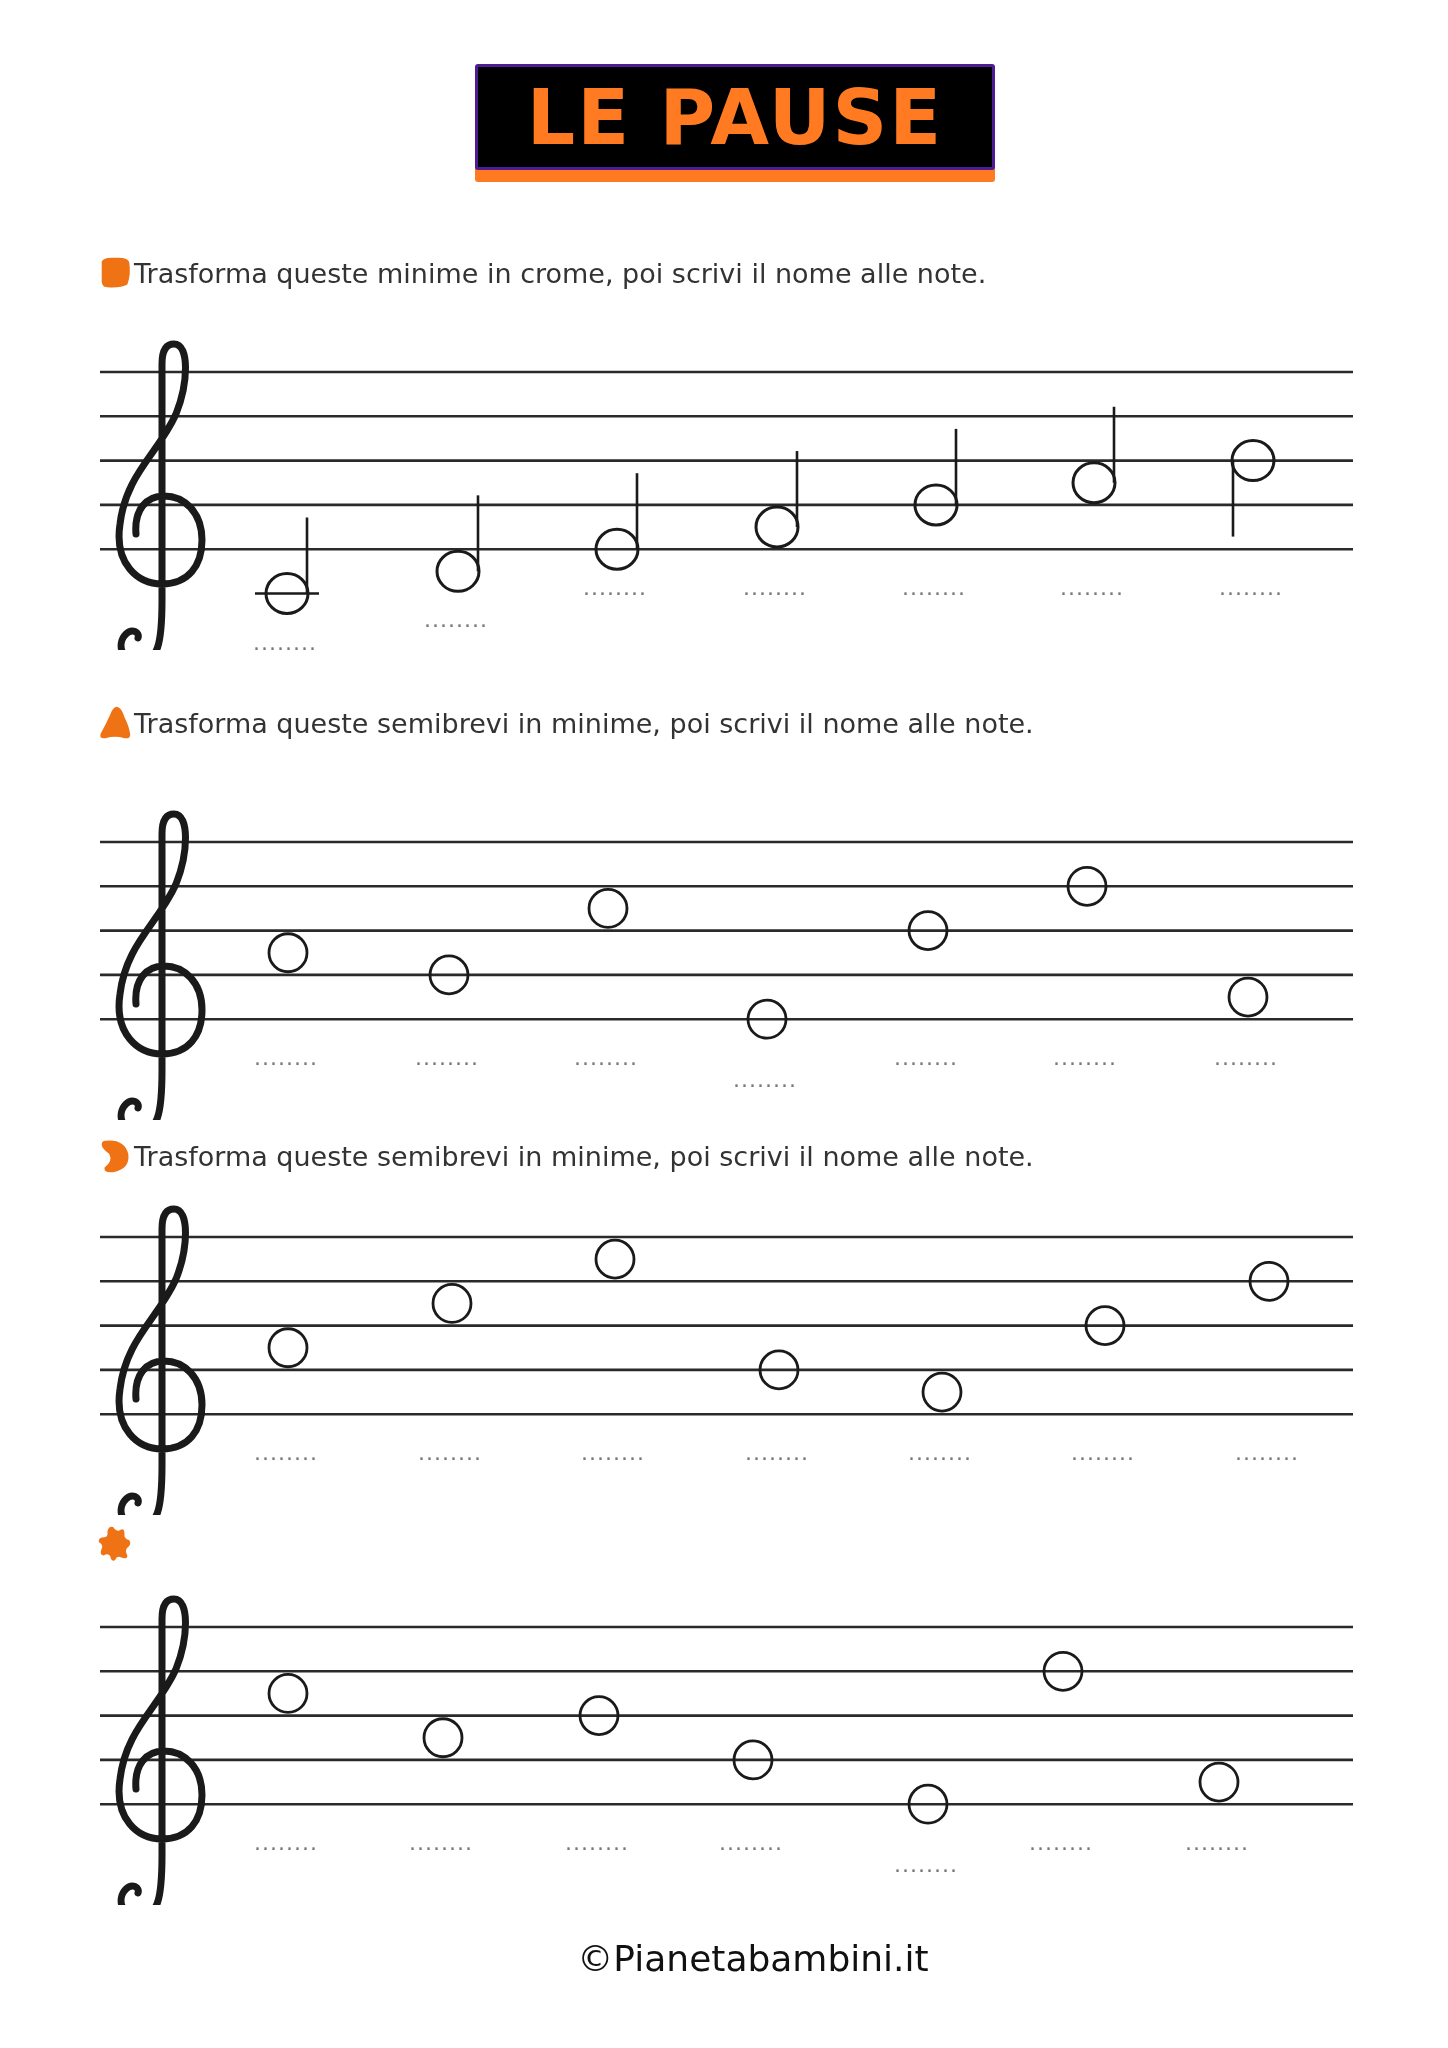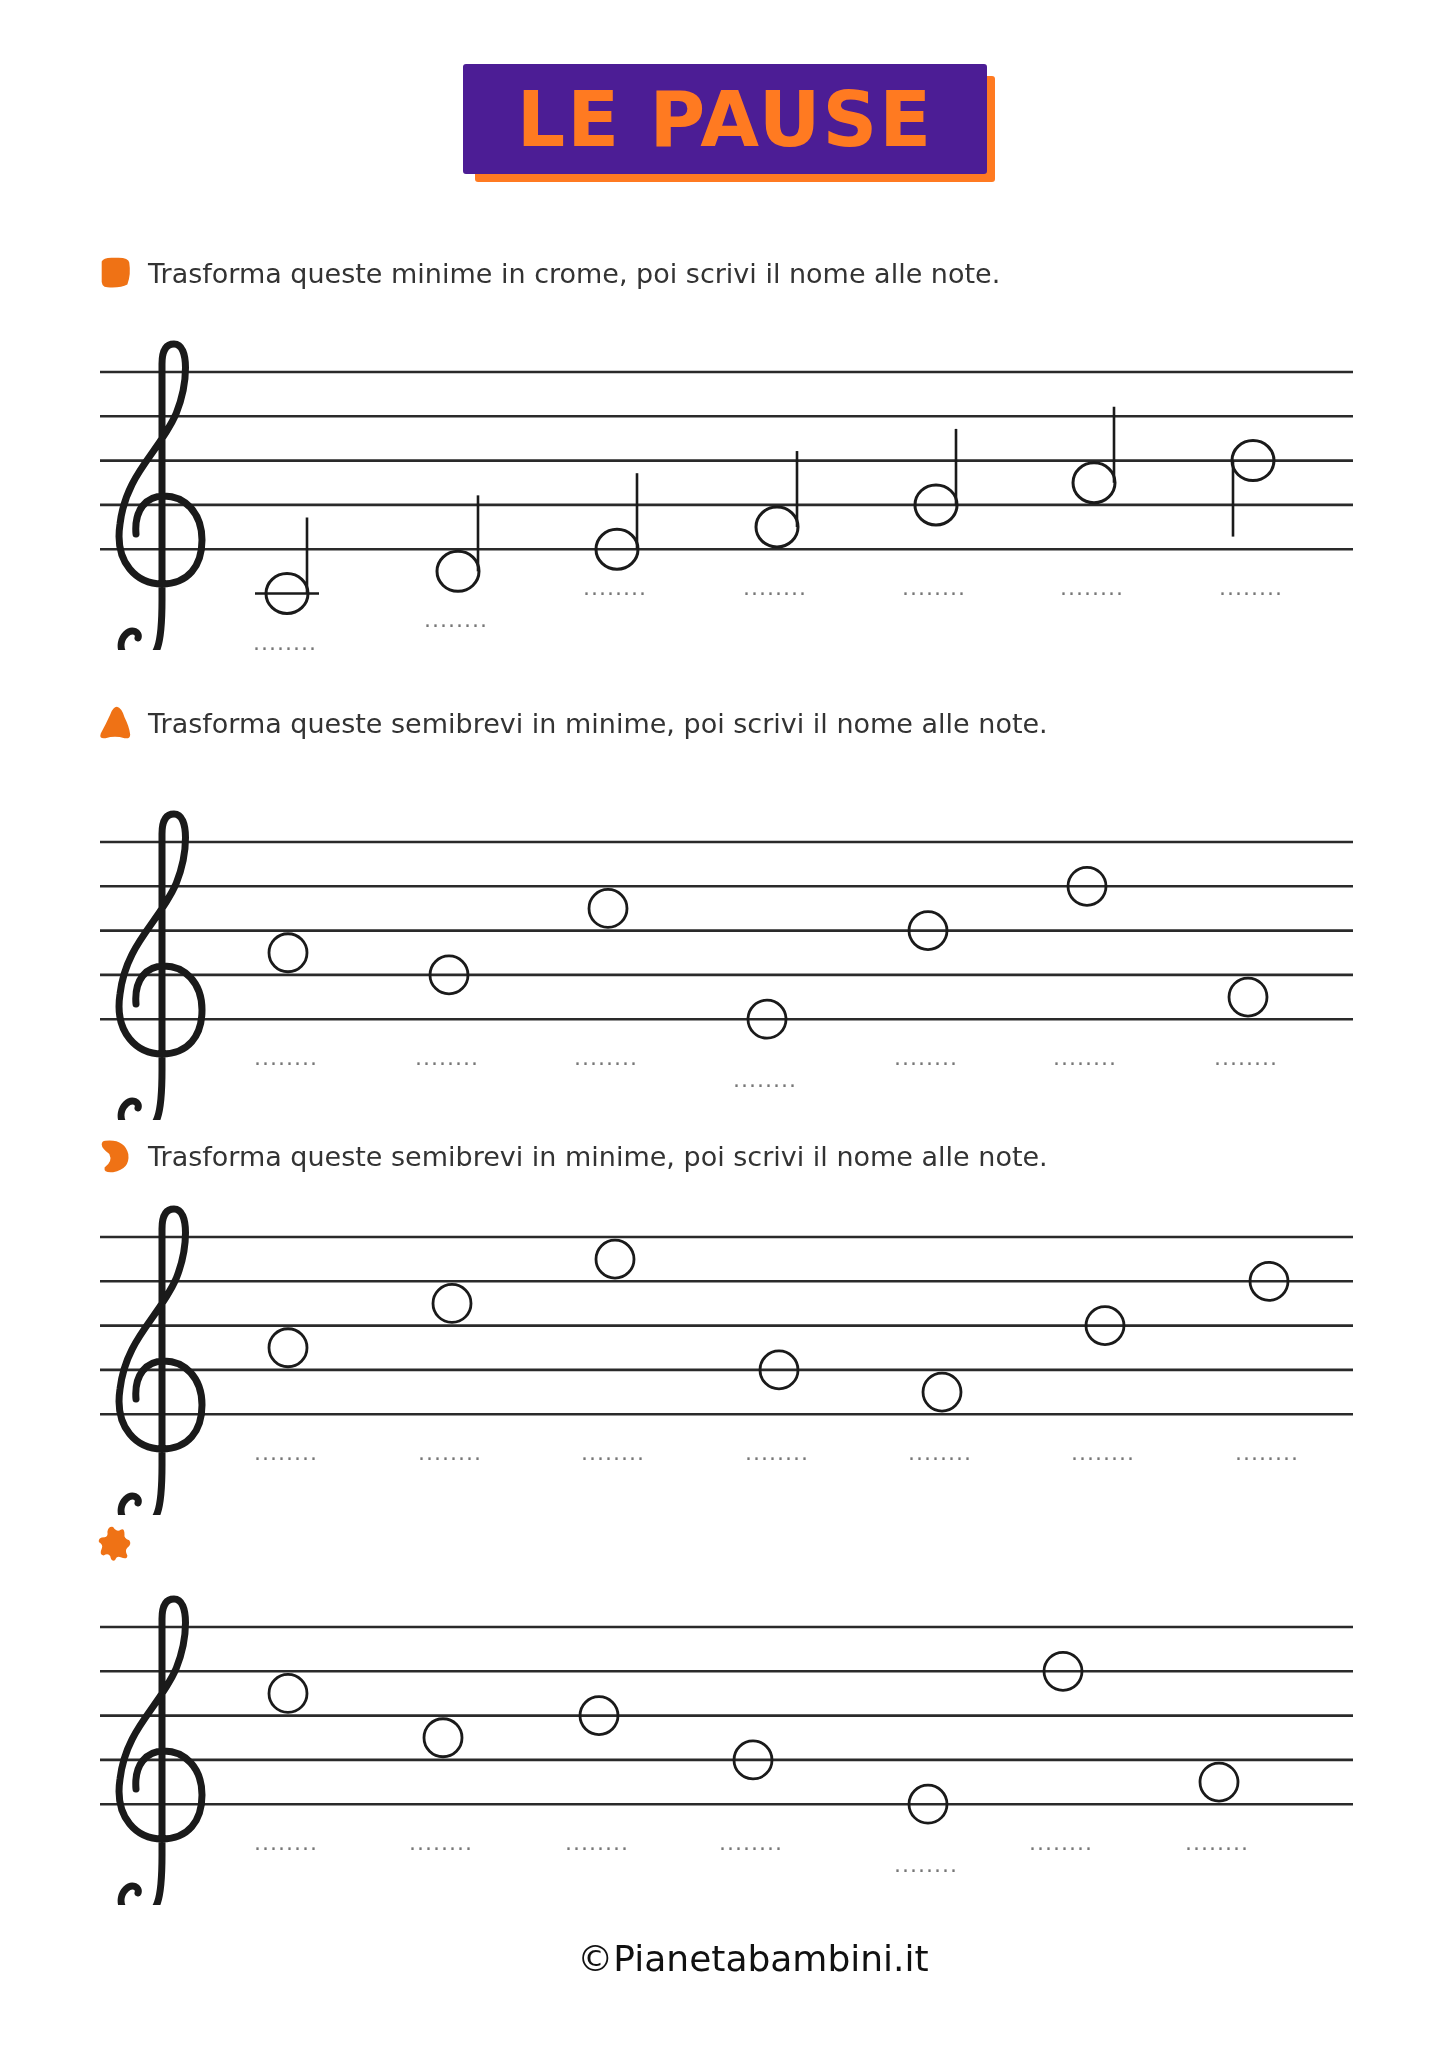--- a/index.html
+++ b/index.html
@@ -1,21 +1,21 @@
 <!DOCTYPE html>
 <html><head>
 <meta charset="utf-8">
 <style>
   html, body { margin:0; padding:0; background:#ffffff; }
   body { width:1448px; height:2048px; position:relative; overflow:hidden; font-family:"DejaVu Sans", sans-serif; }
   .title-wrap { position:absolute; left:463px; top:64px; width:520px; height:106px; }
   .title-shadow { position:absolute; left:12px; top:12px; width:520px; height:106px; background:#ff7a21; border-radius:3px; }
-  .title-box { position:absolute; left:0; top:0; width:514px; height:100px; background:#4c1d95; border:5px solid #4c1d95; border-radius:3px; display:flex; align-items:center; justify-content:center; }
+  .title-box { position:absolute; left:12px; top:0; width:514px; height:100px; background:#000000; border:3px solid #4c1d95; border-radius:3px; display:flex; align-items:center; justify-content:center; }
   .title-text { font-family:"DejaVu Sans", sans-serif; font-weight:bold; font-size:76px; color:#ff7a21; letter-spacing:2px; }
-  .instruction { position:absolute; left:96px; display:flex; align-items:center; gap:14px; }
+  .instruction { position:absolute; left:96px; display:flex; align-items:center; }
   .instruction .txt { font-family:"DejaVu Sans", sans-serif; font-size:27px; color:#333333; }
   .bullet { width:38px; height:38px; display:inline-block; }
   svg.staff { position:absolute; left:0; }
   .footer { position:absolute; left:0; width:1448px; top:1938px; text-align:center; font-family:"DejaVu Sans", sans-serif; font-size:36px; color:#111;padding-left:29px; }
 </style>
 </head>
 <body>
 
 <div class="title-wrap">
   <div class="title-shadow"></div>

